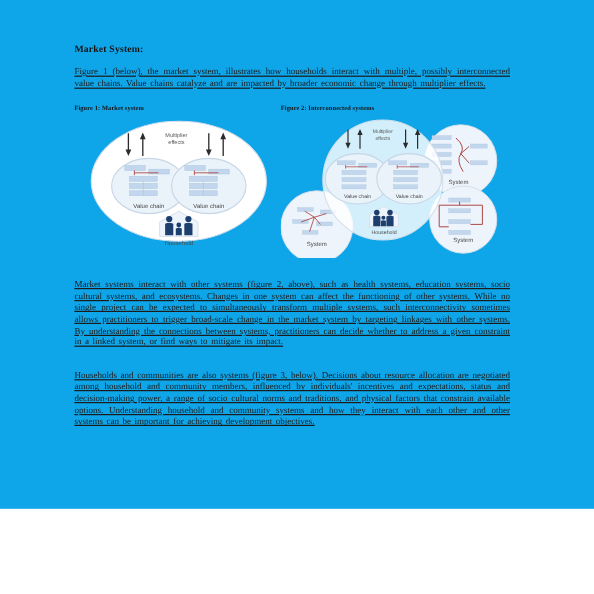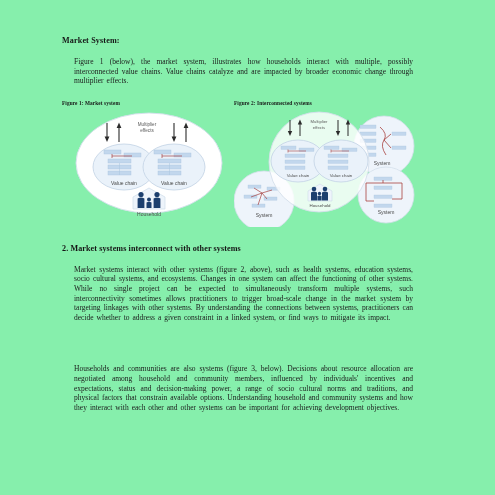--- a/index.html
+++ b/index.html
@@ -10,22 +10,22 @@
   body {
     width: 495px;
     height: 495px;
     overflow: hidden;
     font-family: "Liberation Serif", serif;
     color: #171717;
   }
   .page {
     position: relative;
     width: 495px;
-    height: 495px;
-    background: #86efac;
+    height: 424px;
+    background: #0ea5e9;
     box-sizing: border-box;
     padding: 36px 70px 0 62px;
   }
   .doc-title {
     font-size: 8.1px;
     font-weight: bold;
     letter-spacing: 0.15px;
     margin: 0 0 10px 0;
     color: #151515;
   }
@@ -33,23 +33,24 @@
     font-size: 8.1px;
     font-weight: bold;
     letter-spacing: 0.1px;
     margin: 0 0 9px 0;
     color: #151515;
   }
   .body-par {
     font-size: 7.5px;
     line-height: 9.6px;
     text-align: justify;
-    margin: 12px;
+    margin: 0;
     color: #1b1b1b;
     word-spacing: 1.1px;
+    text-decoration: underline;
   }
   .figures-row {
     position: relative;
     margin: 14px 0 0 0;
     height: 128px;
   }
   .fig-block {
     position: absolute;
     top: 0;
   }
@@ -238,20 +239,19 @@
           </g>
           <text x="86" y="98" text-anchor="middle" font-family="Liberation Sans, sans-serif" font-size="4.4" fill="#4a4a4a">Household</text>
         </svg>
       </div>
     </div>
 
   </div>
 
   <div class="gap-2"></div>
 
-  <h2 class="section-heading">2. Market systems interconnect with other systems</h2>
   <p class="body-par">Market systems interact with other systems (figure 2, above), such as health systems, education systems, socio cultural systems, and ecosystems. Changes in one system can affect the functioning of other systems. While no single project can be expected to simultaneously transform multiple systems, such interconnectivity sometimes allows practitioners to trigger broad-scale change in the market system by targeting linkages with other systems. By understanding the connections between systems, practitioners can decide whether to address a given constraint in a linked system, or find ways to mitigate its impact.</p>
 
   <div class="gap-3"></div>
 
   <p class="body-par">Households and communities are also systems (figure 3, below). Decisions about resource allocation are negotiated among household and community members, influenced by individuals' incentives and expectations, status and decision-making power, a range of socio cultural norms and traditions, and physical factors that constrain available options. Understanding household and community systems and how they interact with each other and other systems can be important for achieving development objectives.</p>
 
 </div>
 
 </body></html>

